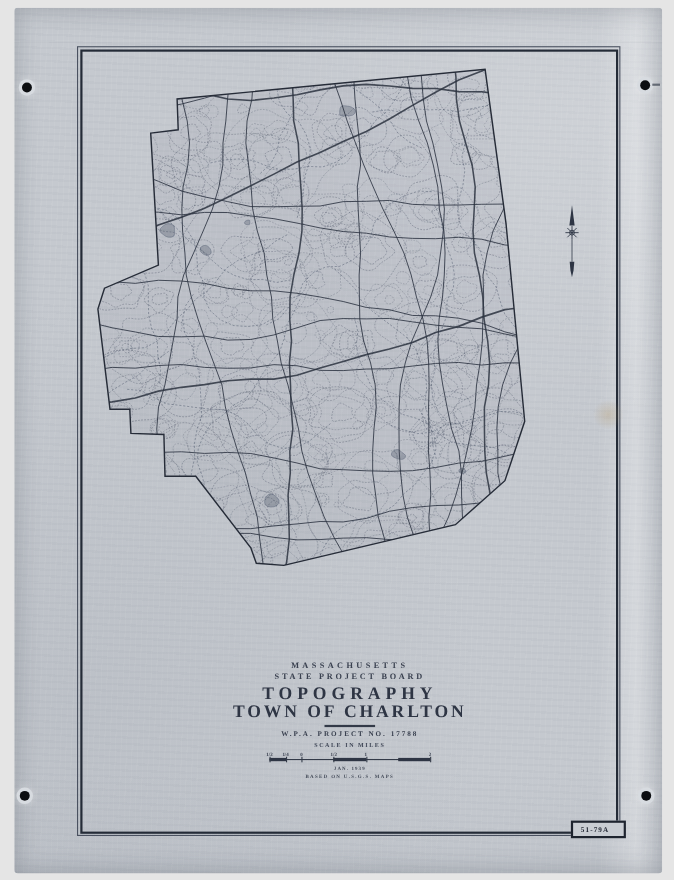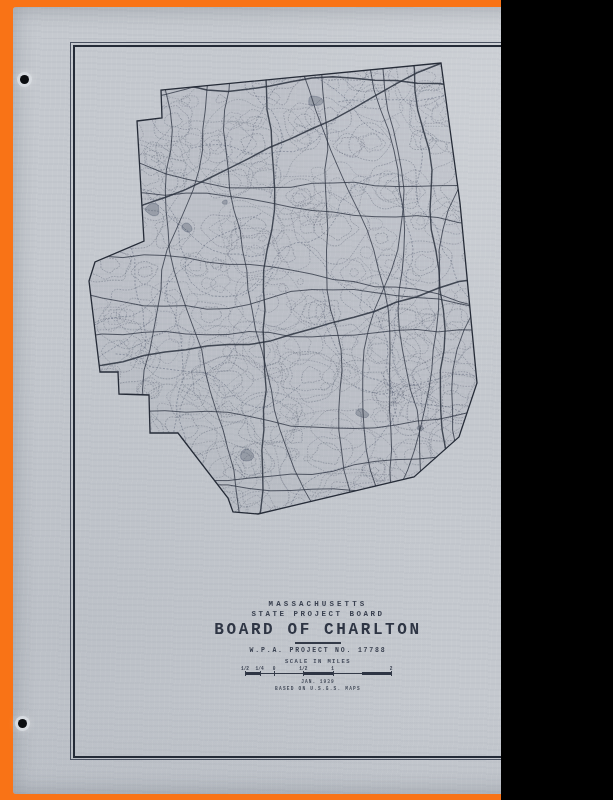--- a/index.html
+++ b/index.html
@@ -1,17 +1,17 @@
 <!DOCTYPE html>
 <html><head>
 <meta charset="utf-8">
 <style>
   html,body{margin:0;padding:0;background:#000;}
-  .photo{position:relative;width:501px;height:800px;background:#f97316;overflow:hidden;
-         font-family:Liberation Mono, monospace;}
+  .photo{position:relative;width:613px;height:800px;background:#e5e5e5;overflow:hidden;
+         font-family:Liberation Serif, serif;}
   .paper{position:absolute;left:13px;top:7px;width:589px;height:787px;border-radius:3px;
     background:
       radial-gradient(circle at 88% 12%, rgba(255,255,255,.16), rgba(255,255,255,0) 34%),
       radial-gradient(circle at 10% 80%, rgba(110,118,132,.10), rgba(110,118,132,0) 45%),
       linear-gradient(90deg, rgba(255,255,255,0) 90%, rgba(255,255,255,.28) 96%, rgba(255,255,255,.05) 100%),
       linear-gradient(0deg, rgba(120,128,142,.07), rgba(120,128,142,0) 12%),
       repeating-linear-gradient(2deg, rgba(118,126,140,.05) 0 2px, rgba(0,0,0,0) 2px 6px),
       repeating-linear-gradient(92deg, rgba(255,255,255,.05) 0 1px, rgba(0,0,0,0) 1px 5px),
       #c5c9cf;
     box-shadow: inset 0 0 22px rgba(40,46,58,.25);}
@@ -563,21 +563,22 @@
       <line x1="520" y1="217.5" x2="520" y2="238" stroke="#2e3544" stroke-width="0.7"></line>
       <polygon points="517.9,238 522.1,238 521.4,246 520,252 518.6,246" fill="#2e3544"></polygon>
     </g>
   </svg>
 
   <div class="stain"></div>
 
   <div class="title-block">
     <div class="tb-small">MASSACHUSETTS</div>
     <div class="tb-small2">STATE  PROJECT  BOARD</div>
-    <div class="tb-big2">BOARD OF CHARLTON</div>
+    <div class="tb-big">TOPOGRAPHY</div>
+    <div class="tb-big2">TOWN OF CHARLTON</div>
     <div class="tb-rule"></div>
     <div class="tb-project">W.P.A.  PROJECT  NO.  17788</div>
     <div class="tb-scale">SCALE  IN  MILES</div>
     <div class="scale-bar">
         <div class="sb-base"></div>
         <div class="sb-seg" style="left: 0px; width: 14.6px;"></div>
         <div class="sb-seg" style="left: 58.4px; width: 29.2px;"></div>
         <div class="sb-seg" style="left: 116.8px; width: 29.2px;"></div>
         <div class="sb-tick" style="left: 0px;"></div>
         <div class="sb-label" style="left: 0px;">1/2</div>

